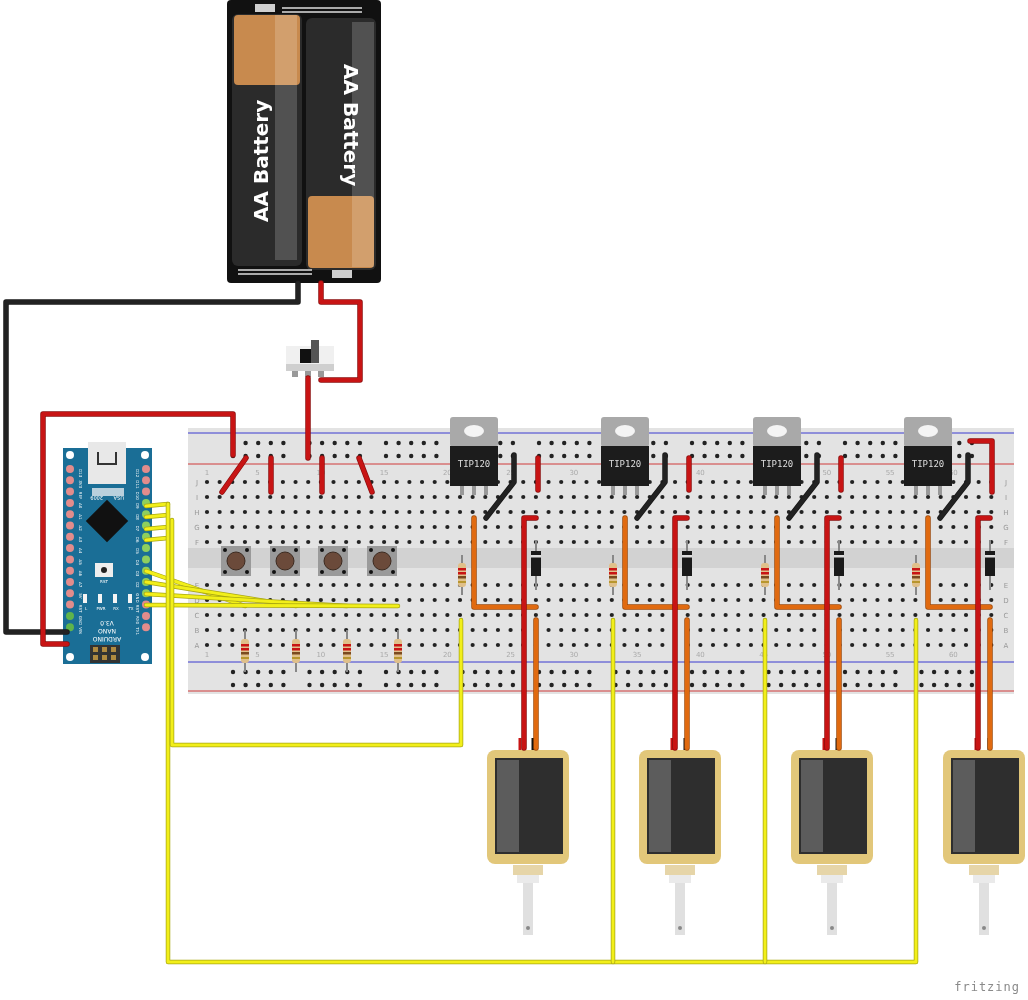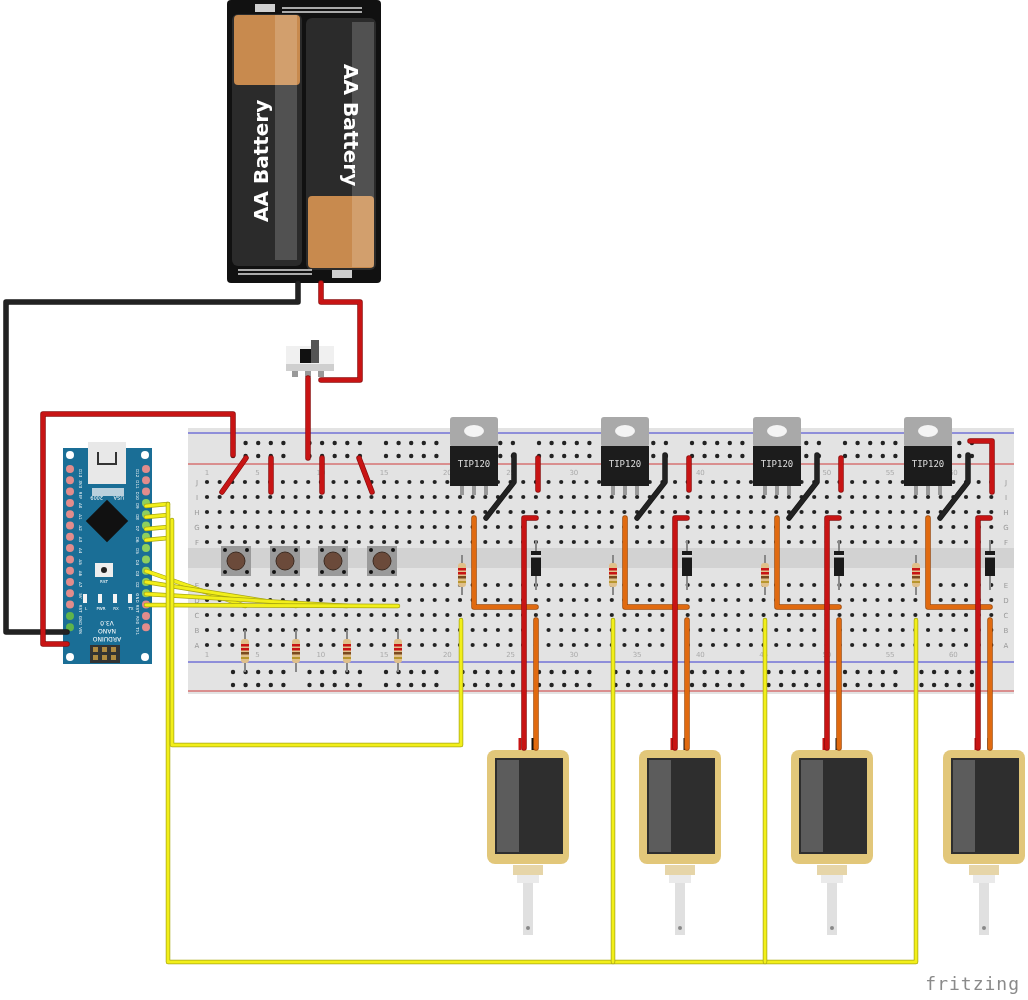--- a/index.html
+++ b/index.html
@@ -1,20 +1,20 @@
 <!DOCTYPE html>
 <html><head>
 <meta charset="utf-8">
 <style>
   html,body{margin:0;padding:0;background:#ffffff;}
   body{width:1028px;height:1000px;position:relative;overflow:hidden;font-family:"DejaVu Sans",sans-serif;}
   #canvas{position:absolute;left:0;top:0;width:1028px;height:1000px;}
   .lbl{font-family:"DejaVu Sans",sans-serif;}
   .mono{font-family:"DejaVu Sans Mono",monospace;}
-  #logo{position:absolute;right:8px;bottom:6px;font-family:"DejaVu Sans Mono",monospace;font-size:18px;color:#8a8a8a;letter-spacing:1px;}
+  #logo{position:absolute;right:8px;bottom:6px;font-family:"DejaVu Sans Mono",monospace;font-size:12px;color:#8a8a8a;letter-spacing:1px;}
 </style>
 </head>
 <body>
 
 <svg id="canvas" width="1028" height="1000" viewBox="0 0 1028 1000">
   <g id="layer-bb">
       <rect x="188" y="428" width="826" height="266" fill="#e3e3e3"></rect>
       <line x1="188" y1="433" x2="1014" y2="433" stroke="#3a3ad0" stroke-width="1"></line>
       <line x1="188" y1="464" x2="1014" y2="464" stroke="#d03a3a" stroke-width="1"></line>
       <line x1="188" y1="662" x2="1014" y2="662" stroke="#3a3ad0" stroke-width="1"></line>

